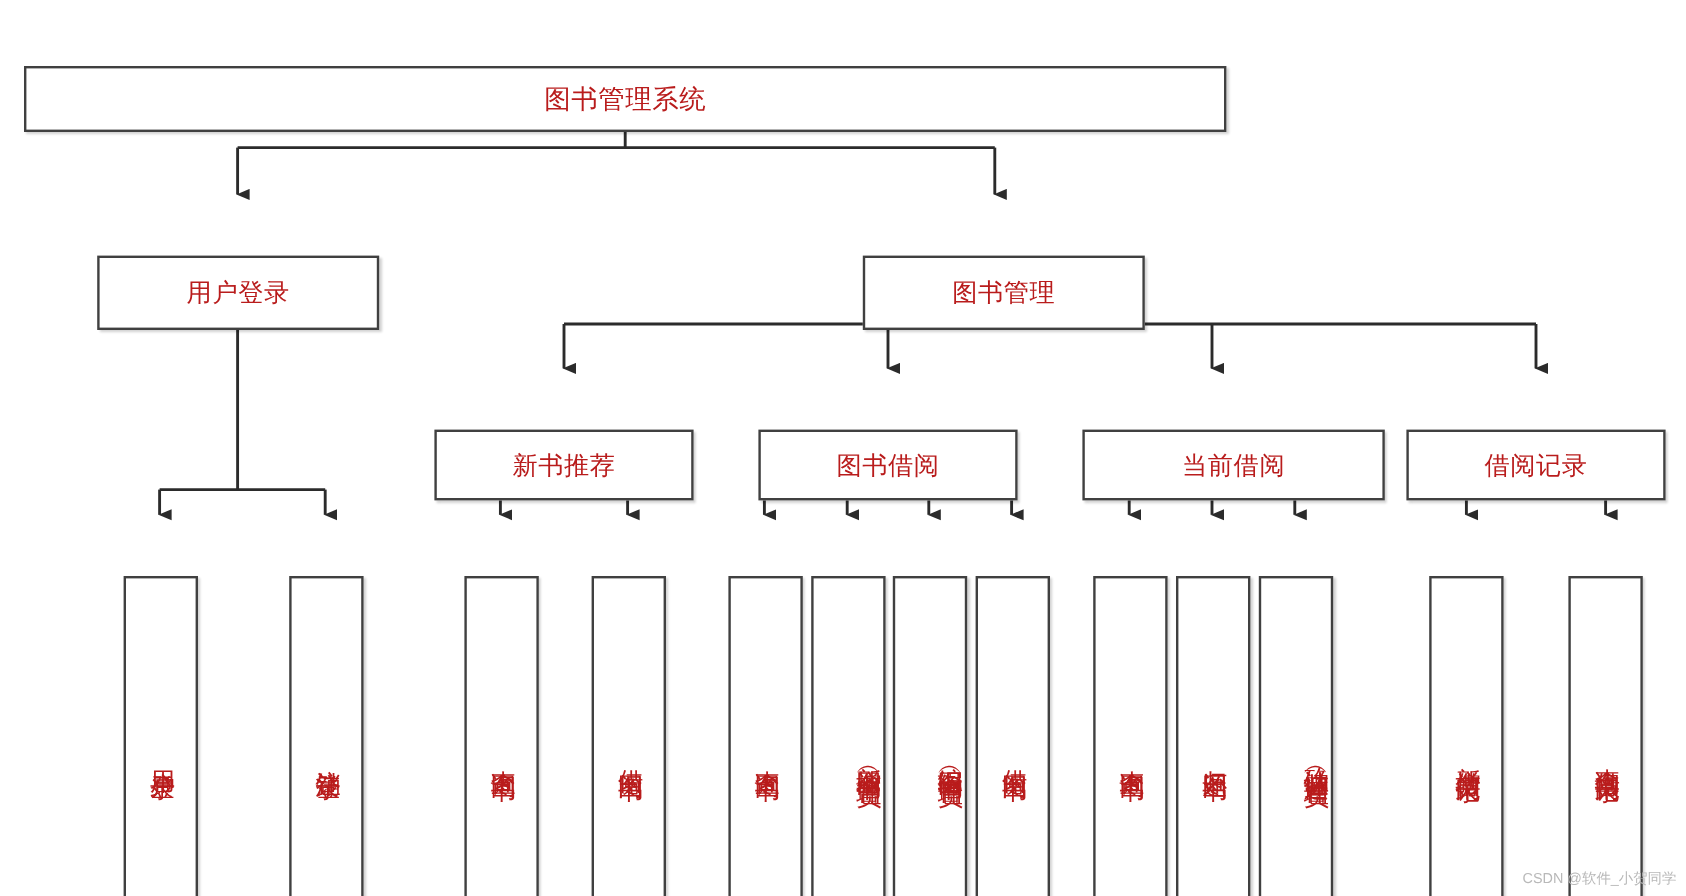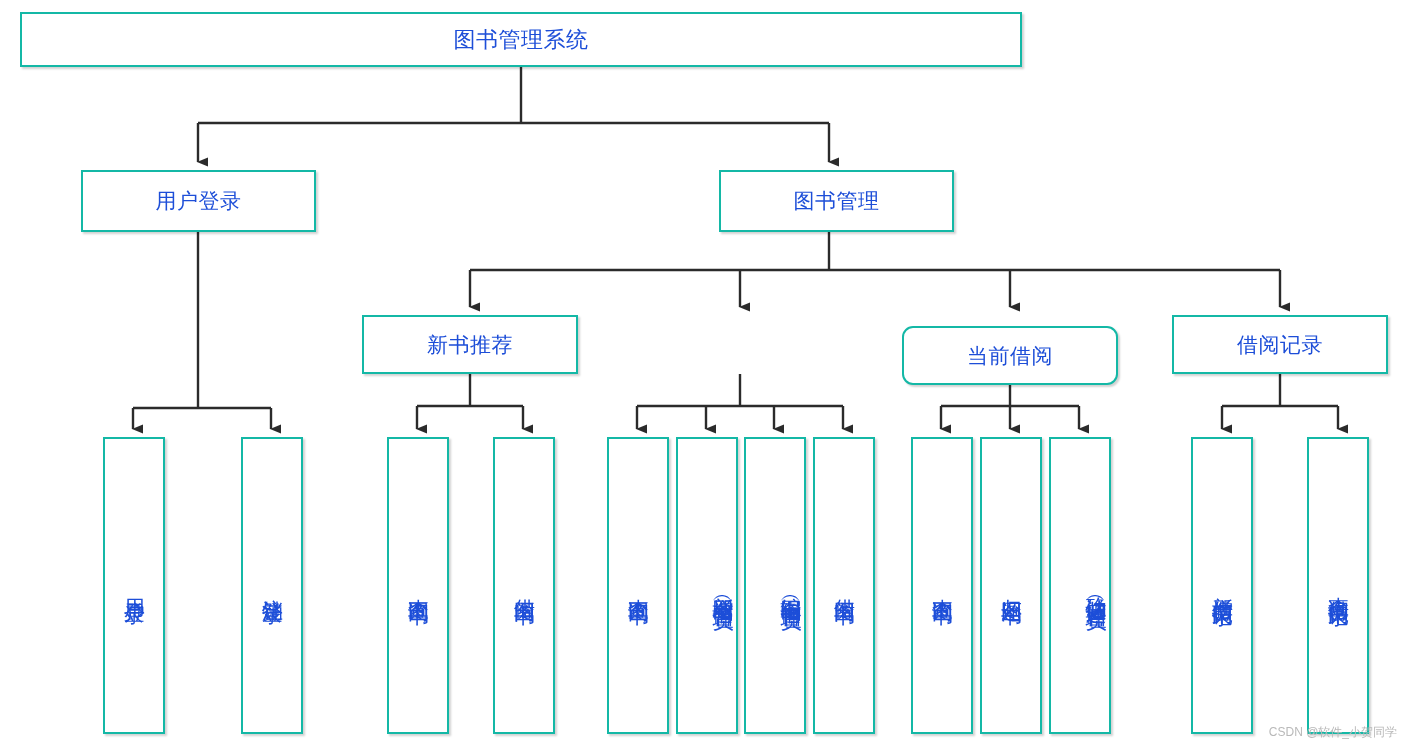--- a/index.html
+++ b/index.html
@@ -22,27 +22,28 @@
     left: 0;
     top: 0;
     width: 1405px;
     height: 747px;
     pointer-events: none;
   }
   .node {
     position: absolute;
     box-sizing: border-box;
     background: #ffffff;
-    border: 2px solid #14b8a6;
+    border: 2px solid #404040;
     box-shadow: 2px 2px 2px rgba(0,0,0,0.18);
     display: flex;
     align-items: center;
     justify-content: center;
-    color: #1d4ed8;
+    color: #b91c1c;
     z-index: 2;
+    margin-top: 43px;
   }
   .node-h {
     font-size: 21px;
     letter-spacing: 0.5px;
     white-space: nowrap;
   }
   .node-root {
     font-size: 22px;
   }
   .node-v {
@@ -134,21 +135,24 @@
   <div class="node node-h" style="left:81px; top:170px; width:235px; height:62px;">
     <span>用户登录</span>
   </div>
   <div class="node node-h" style="left:719px; top:170px; width:235px; height:62px;">
     <span>图书管理</span>
   </div>
 
   <div class="node node-h" style="left:362px; top:315px; width:216px; height:59px;">
     <span>新书推荐</span>
   </div>
-  <div class="node node-h" style="left:902px; top:326px; width:216px; height:59px;border-radius:11px;">
+  <div class="node node-h" style="left:632px; top:315px; width:216px; height:59px;">
+    <span>图书借阅</span>
+  </div>
+  <div class="node node-h" style="left:902px; top:315px; width:252px; height:59px;">
     <span>当前借阅</span>
   </div>
   <div class="node node-h" style="left:1172px; top:315px; width:216px; height:59px;">
     <span>借阅记录</span>
   </div>
 
   <div class="node node-v vcenter" style="left:103px; top:437px; width:62px; height:297px;">
     <span>用户登录</span>
   </div>
   <div class="node node-v vcenter" style="left:241px; top:437px; width:62px; height:297px;">

